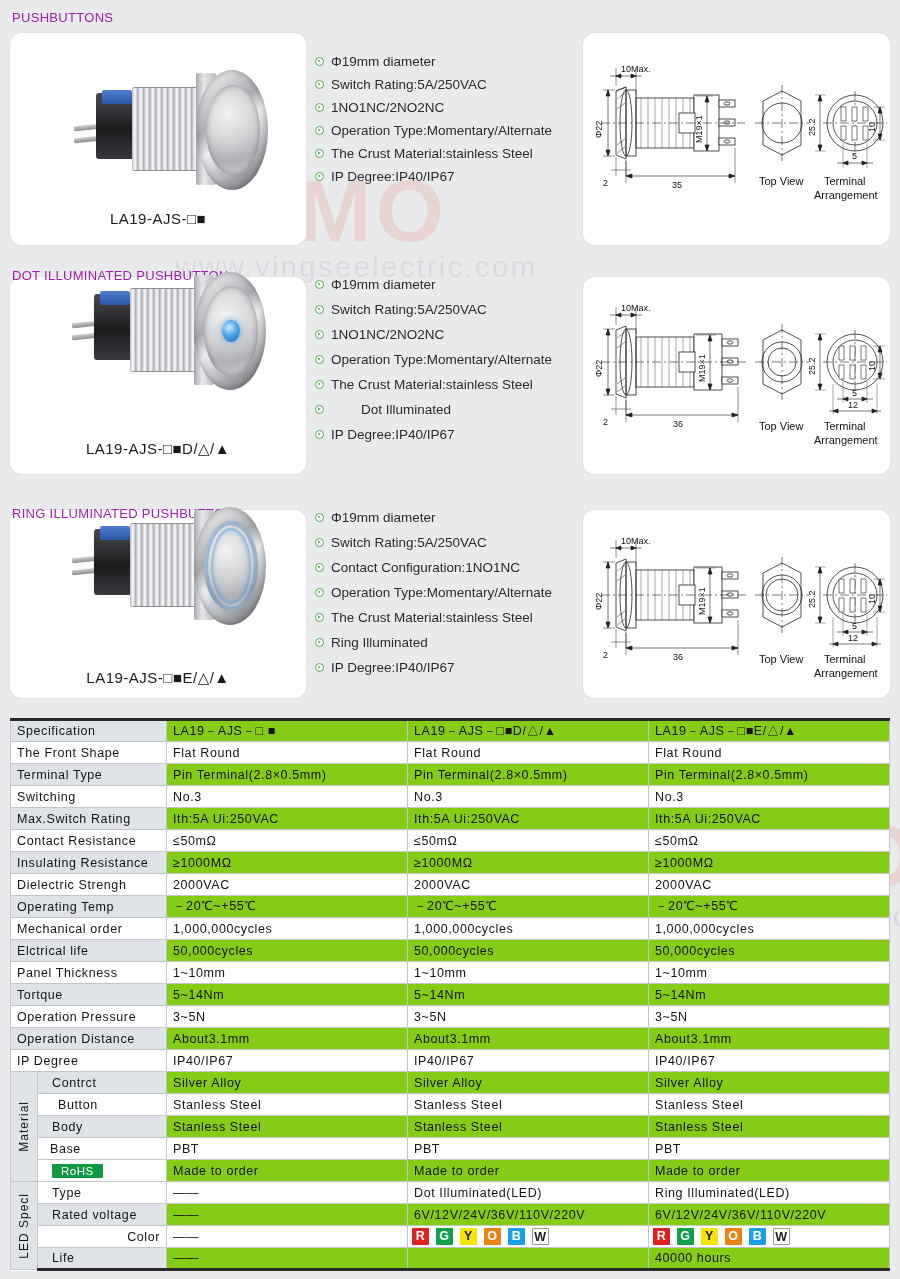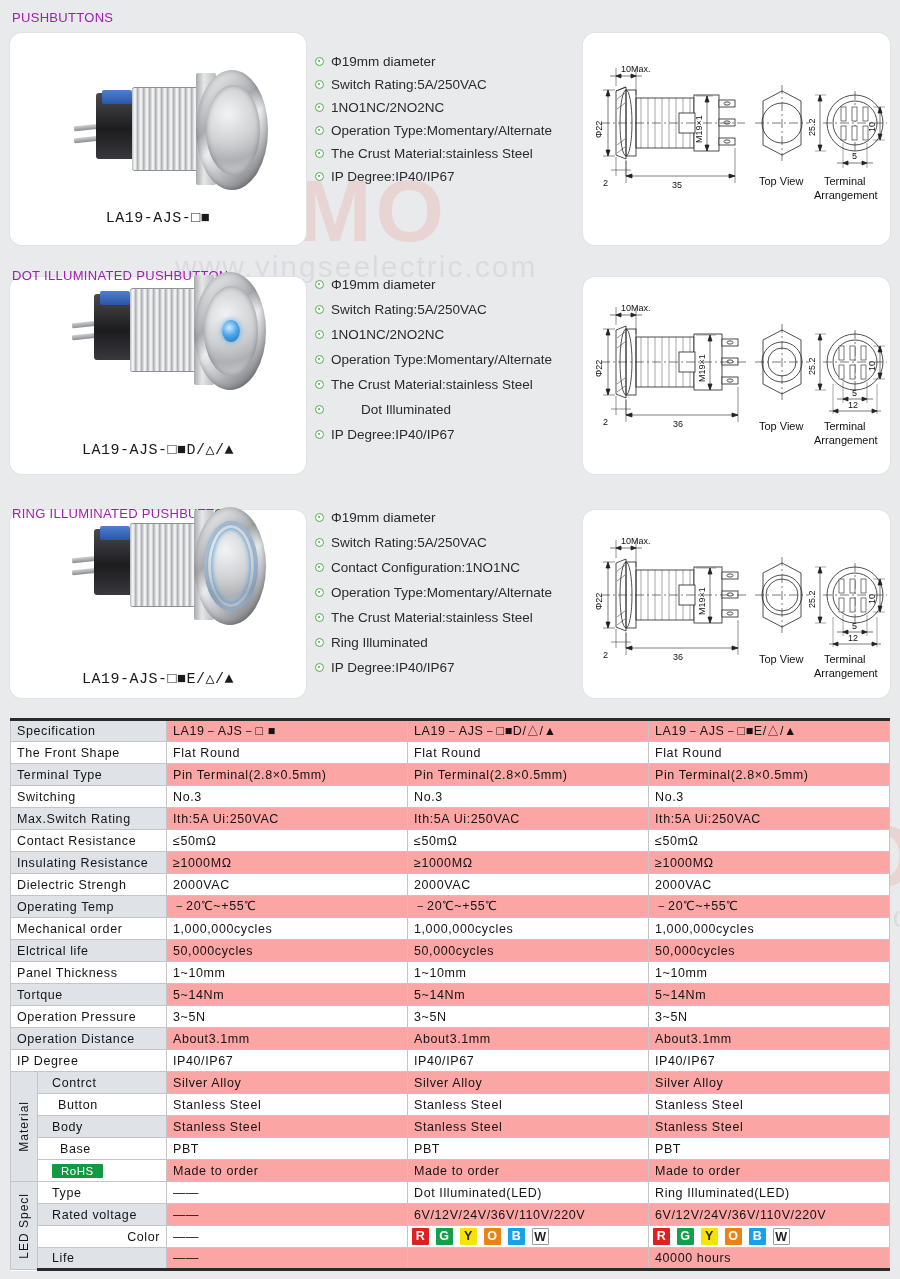--- a/index.html
+++ b/index.html
@@ -83,21 +83,21 @@
     position:absolute; background:linear-gradient(to bottom,#cfd1d4,#8b8d91);
     border-radius:1px;
   }
   .flange {
     position:absolute; background:linear-gradient(to right,#a8aaae,#e6e7e9 40%,#b9bbbe);
     border-radius:2px;
   }
 
   .model-label {
     position:absolute; width:100%; text-align:center;
-    font-size:15px; color:#1a1a1a; letter-spacing:.5px; z-index:4;font-family:Liberation Mono, monospace;
+    font-size:15px; color:#1a1a1a; letter-spacing:.5px; z-index:4;
   }
 
   
   .features { position:absolute; z-index:3; }
   .feat { display:flex; align-items:center; margin-bottom:0px; }
   .feat-dot {
     width:9px; height:9px; border-radius:50%;
     border:1.6px solid #4fae4f; background:#fff; flex:0 0 auto;
     margin-right:7px; position:relative;
   }
@@ -115,21 +115,21 @@
   .spec-wrap { position:absolute; left:10px; top:718px; width:880px; z-index:3; }
   table.spec { border-collapse:collapse; width:880px; background:#fff;
                font-family:"Liberation Sans", sans-serif; }
   table.spec td {
     border:1px solid #c3c5c9; padding:1px 6px; font-size:12.5px;
     color:#141414; height:22px; vertical-align:middle; white-space:nowrap;
     letter-spacing:.6px;
   }
   td.lbl { letter-spacing:0px; font-size:12.5px; }
   tr.alt td { background:#dfe2e7; }
-  tr.alt td.white { background:#fca5a5; }
+  tr.alt td.white { background:#84cc16; }
   .c-label { width:155px; }
   .c-val   { width:241px; }
   table.spec tr:first-child td { border-top:3px solid #2a2a2a; }
   table.spec tr:last-child td { border-bottom:3px solid #2a2a2a; }
 
   .rot {
     writing-mode:vertical-rl; transform:rotate(180deg);
     font-size:12px; letter-spacing:1px; text-align:center;
     display:block; width:100%;
   }
@@ -743,21 +743,21 @@
           <td class="c-val white">Stanless Steel</td>
           <td class="c-val white">Stanless Steel</td>
         </tr>
         <tr class="alt">
           <td class="lbl" style="width: 129px; padding-left: 14px;">Body</td>
           <td class="c-val white">Stanless Steel</td>
           <td class="c-val white">Stanless Steel</td>
           <td class="c-val white">Stanless Steel</td>
         </tr>
         <tr>
-          <td class="lbl" style="width: 129px; padding-left: 22px;">Base</td>
+          <td class="lbl" style="width: 129px; padding-left: 12px;">Base</td>
           <td class="c-val white">PBT</td>
           <td class="c-val white">PBT</td>
           <td class="c-val white">PBT</td>
         </tr>
         <tr class="alt">
           <td class="lbl" style="width: 129px; padding-left: 14px; background: rgb(255, 255, 255);"><span class="rohs">RoHS</span></td>
           <td class="c-val white">Made to order</td>
           <td class="c-val white">Made to order</td>
           <td class="c-val white">Made to order</td>
         </tr>

